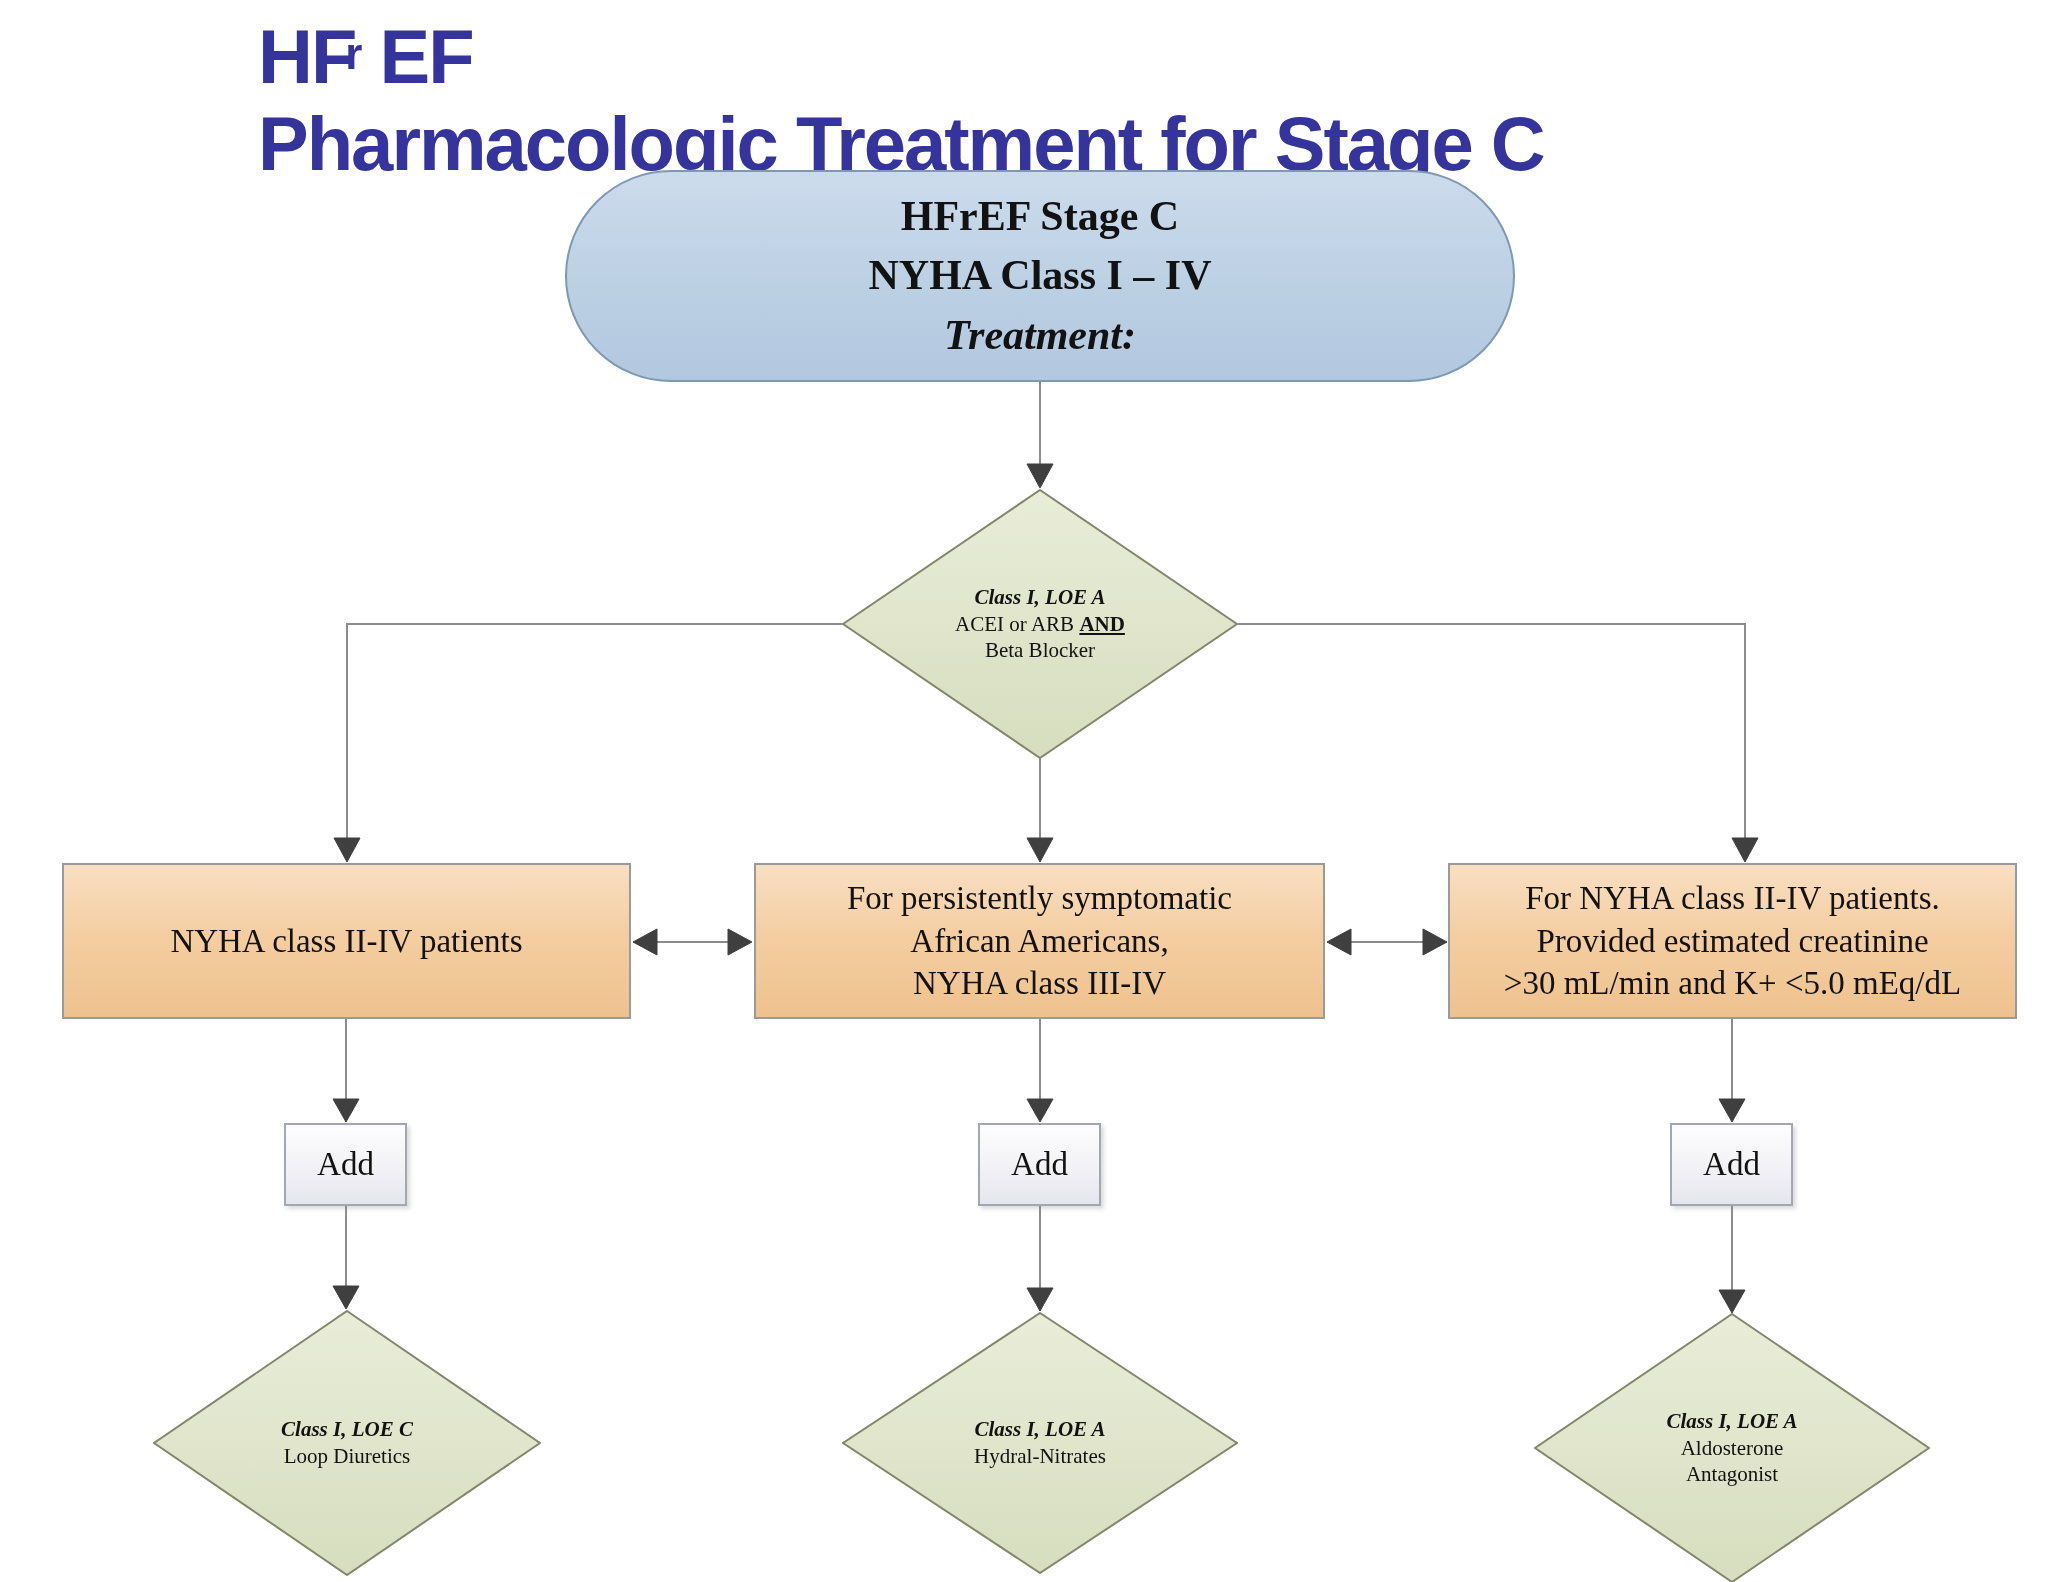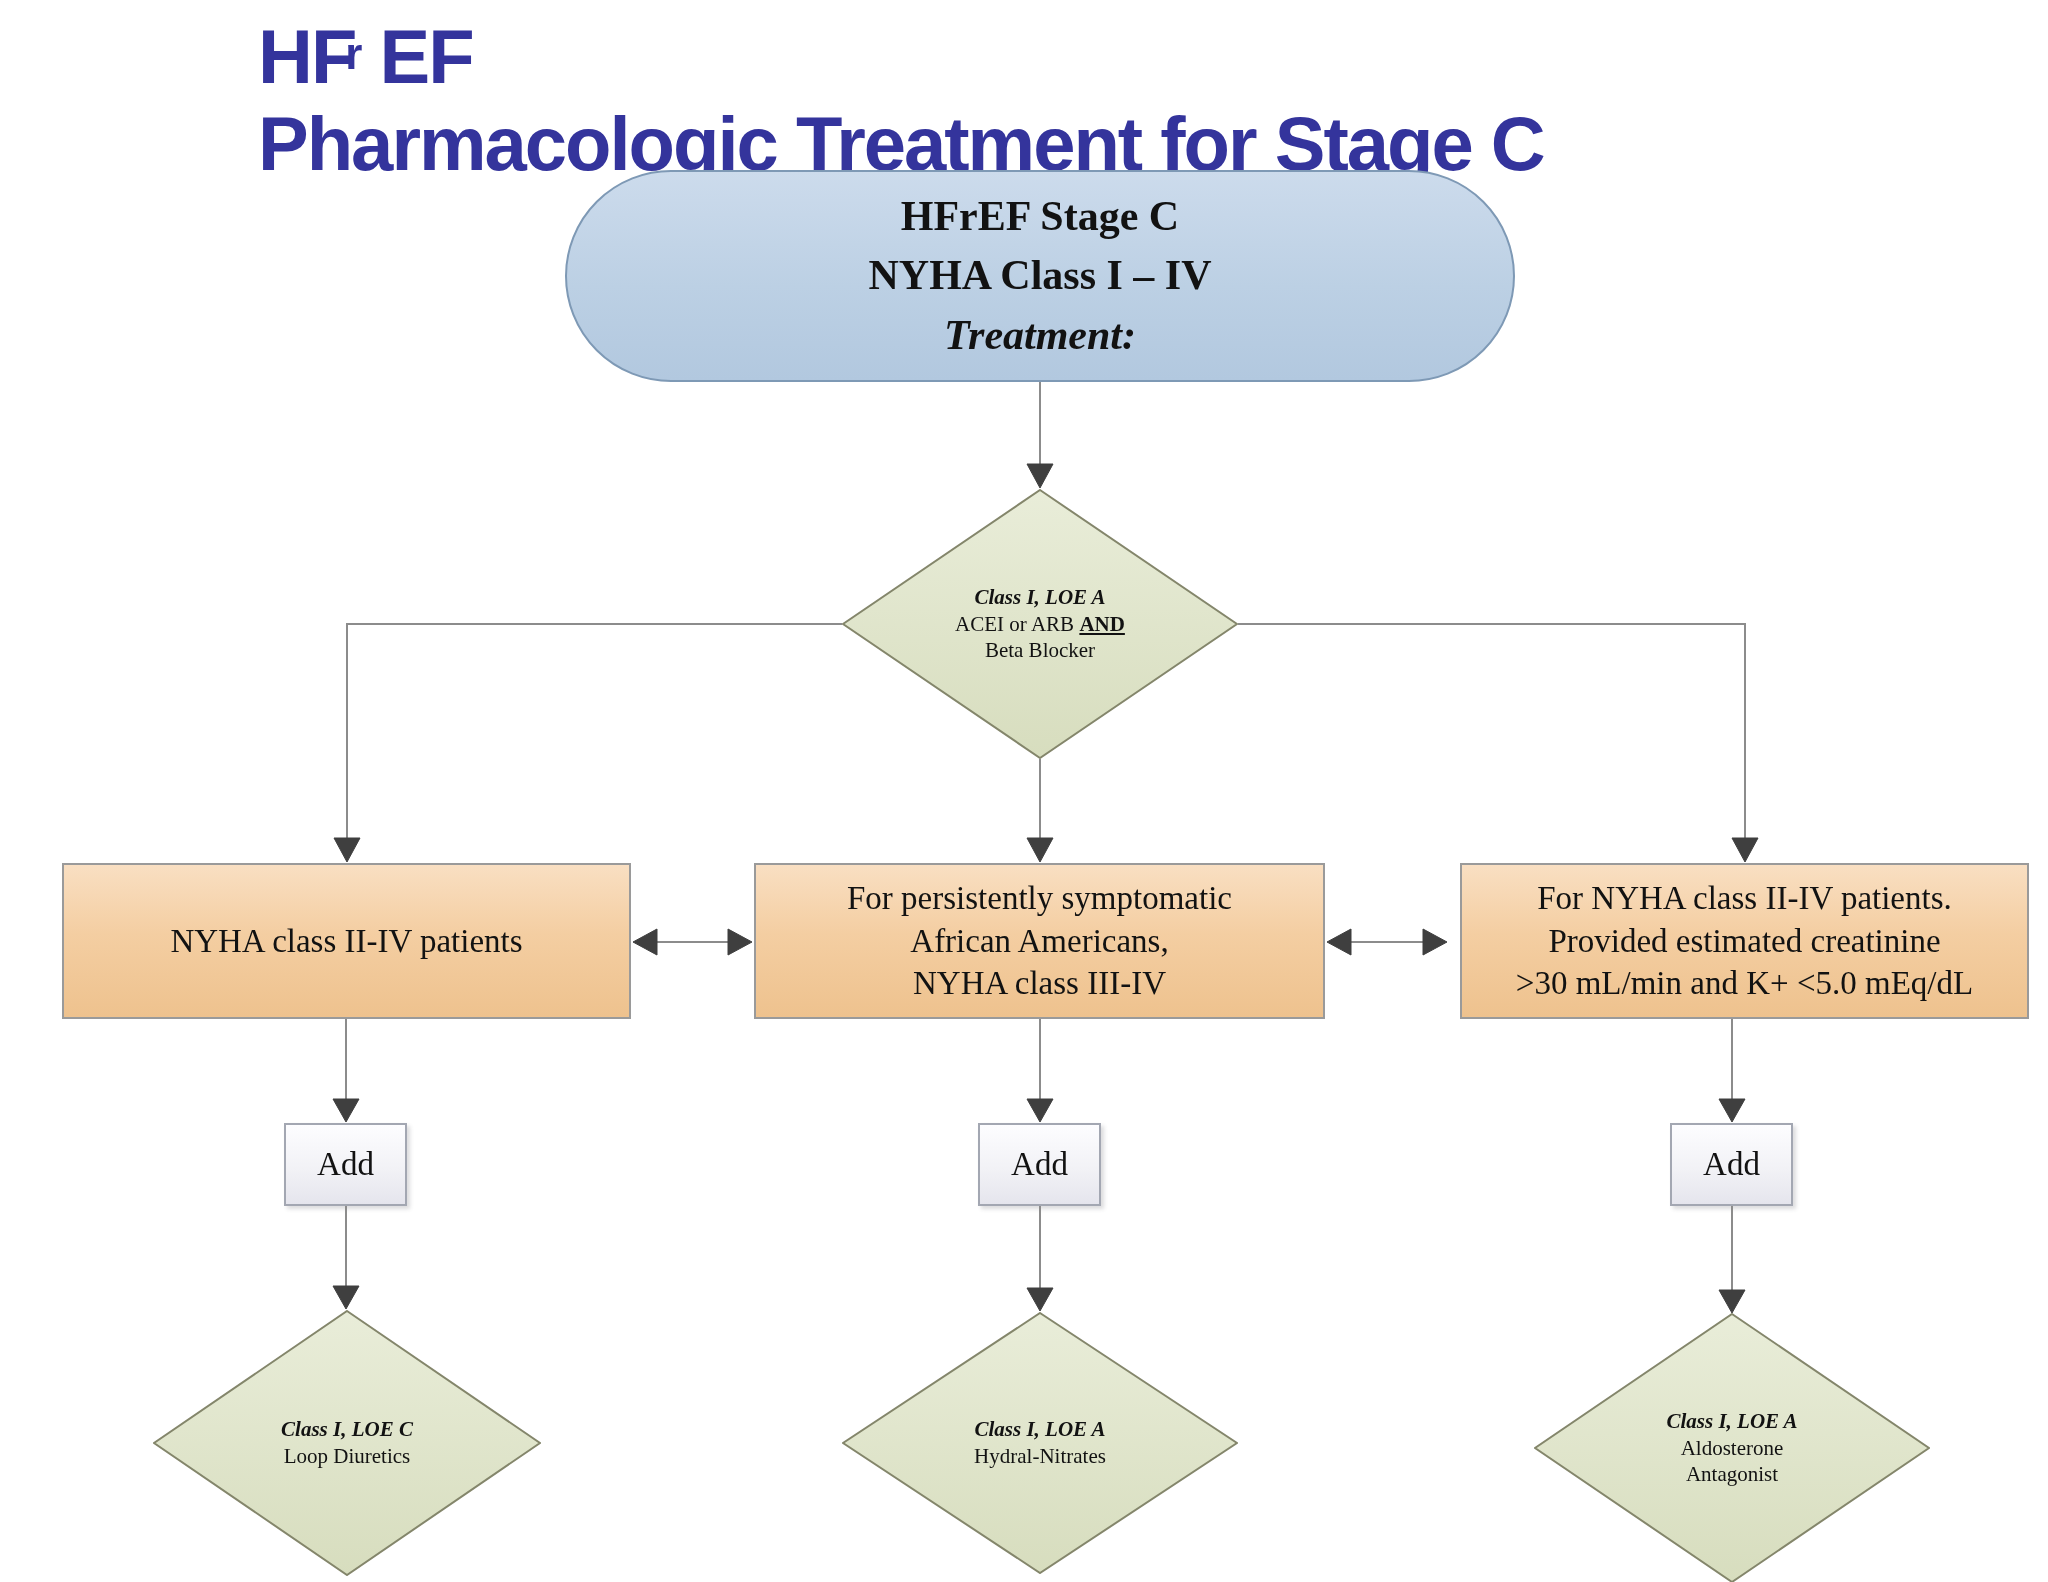--- a/index.html
+++ b/index.html
@@ -115,21 +115,21 @@
   </div>
 
   <div class="obox" style="left:754px;width:571px;">
     <div class="node-text">
       <div>For persistently symptomatic</div>
       <div>African Americans,</div>
       <div>NYHA class III-IV</div>
     </div>
   </div>
 
-  <div class="obox" style="left:1448px;width:569px;margin-left:12px;">
+  <div class="obox" style="left:1448px;width:569px;">
     <div class="node-text">
       <div>For NYHA class II-IV patients.</div>
       <div>Provided  estimated creatinine</div>
       <div>&gt;30 mL/min and K+ &lt;5.0 mEq/dL</div>
     </div>
   </div>
 
   <div class="addbox" style="left:284px;">
     <div class="node-text">Add</div>
   </div>

